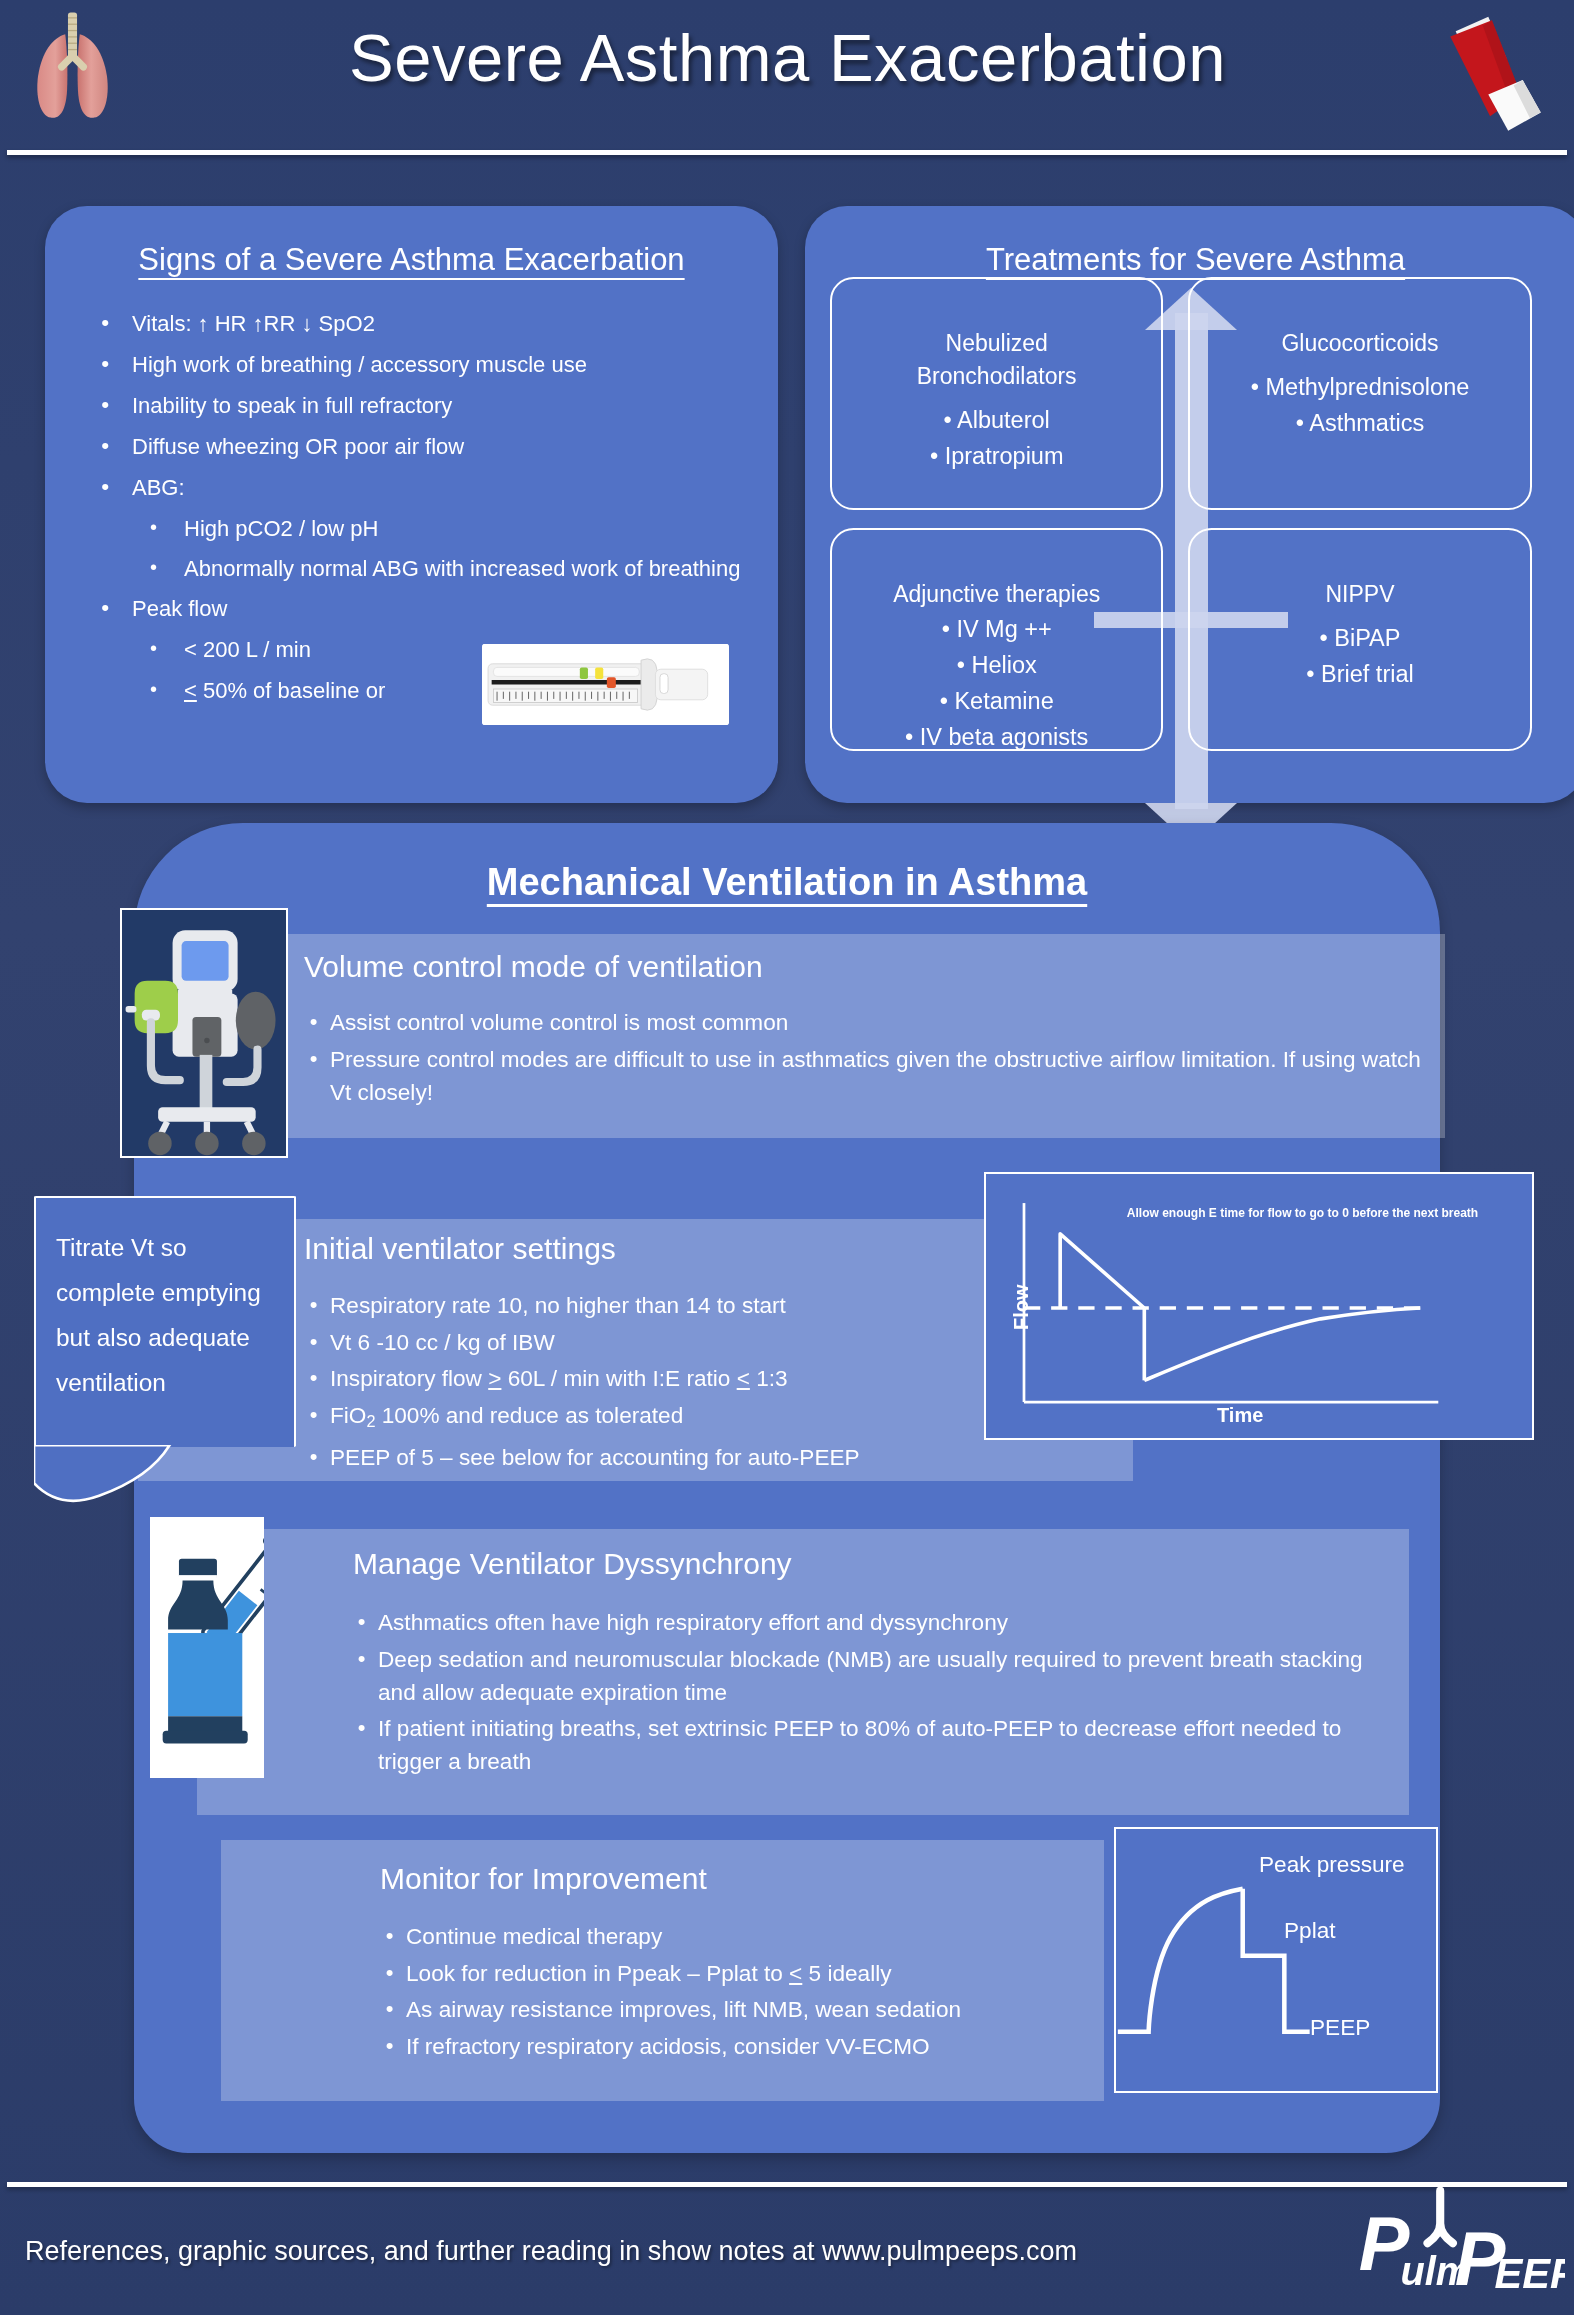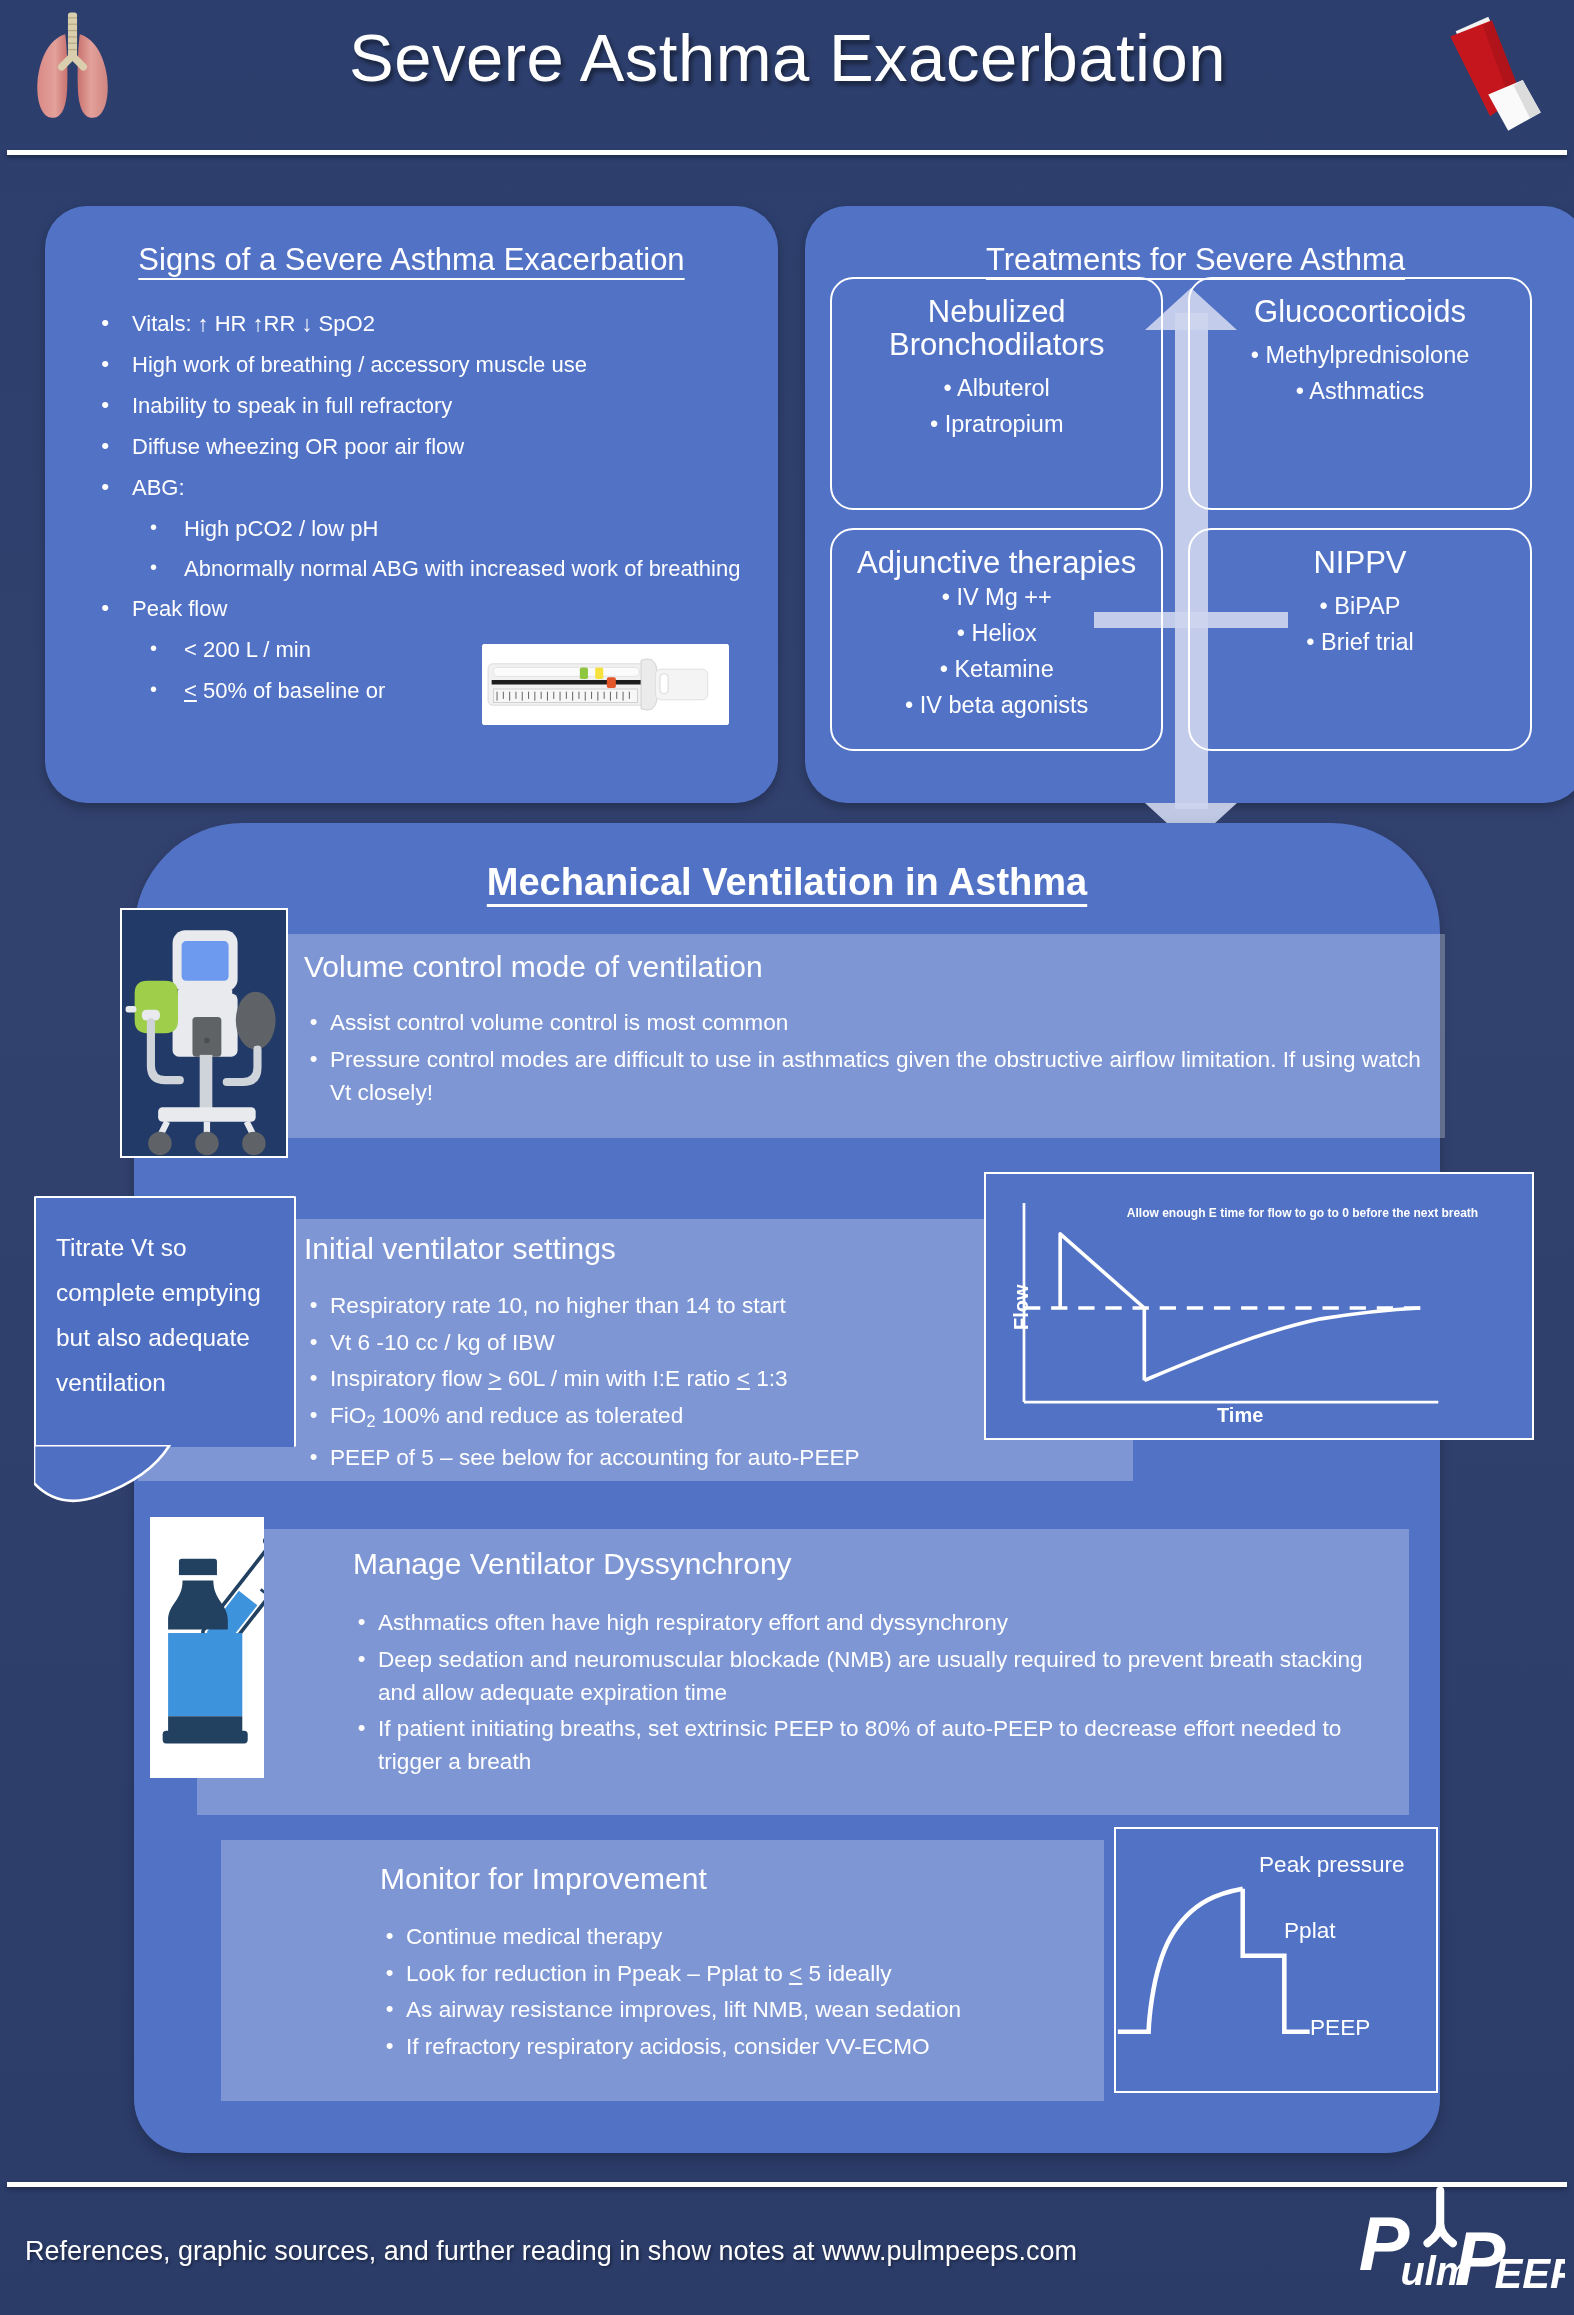--- a/index.html
+++ b/index.html
@@ -110,21 +110,21 @@
     border-radius: 23.5px;
     color: #ffffff;
     text-align: center;
     padding: 16.3px 12.7px 0 12.7px;
   }
   .tx-tl { left: 7.2px;   top: 0px;   width: 333px; height: 233px; }
   .tx-tr { left: 365px; top: 0px;   width: 344px; height: 233px; }
   .tx-bl { left: 7.2px;   top = 0;    }
   .tx-bl { left: 7.2px;   top: 251px; width: 333px; height: 223px; }
   .tx-br { left: 365px; top: 251px; width: 344px; height: 223px; }
-  .tx-head { font-size: 31px; line-height: 33px; }
+  .tx-head { font-size: 23px; line-height: 33px; margin-top: 32px; }
   .tx-item { font-size: 23.5px; line-height: 36px; }
   .tx-gap  { height: 9px; }
 
   
   .tx-arrow {
     position: absolute;
     left: 352px; top: 36px;
     width: 33px; height: 496px;
     background: #cdd5ee;
     opacity: .92;

